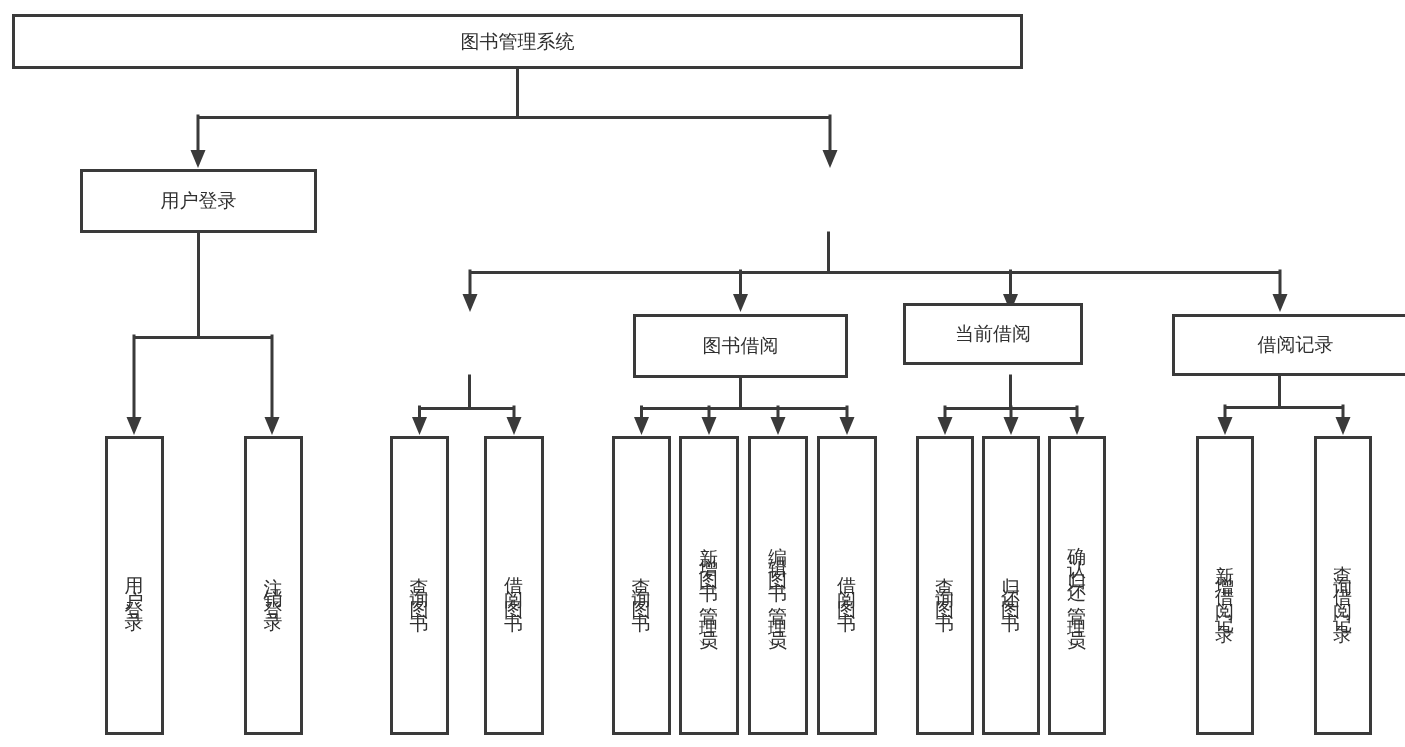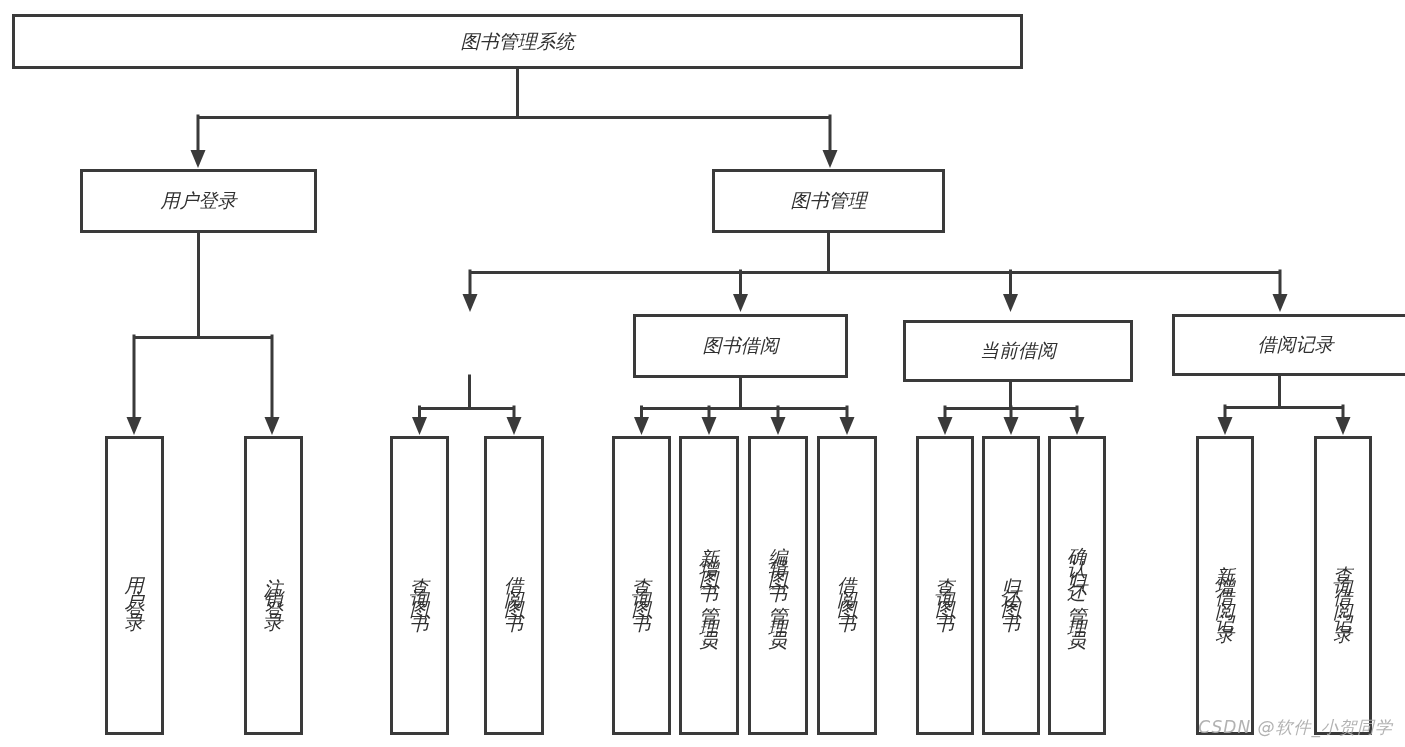--- a/index.html
+++ b/index.html
@@ -2,21 +2,20 @@
 <html><head>
 <meta charset="utf-8">
 <style>
   html,body{margin:0;padding:0;background:#ffffff;}
   .stage{
     position:relative;
     width:1405px;height:747px;
     background:#ffffff;
     font-family:"DejaVu Sans","Liberation Sans",sans-serif;
     overflow:hidden;
-    font-style:italic;
   }
   .wires{position:absolute;left:0;top:0;width:1405px;height:747px;z-index:1;}
   .node{
     position:absolute;
     box-sizing:border-box;
     background:#ffffff;
     border:3px solid #3a3a3a;
     color:#303030;
     font-size:19px;
     display:flex;
@@ -100,38 +99,36 @@
       <polygon points="1011,435 1003.5,417 1018.5,417"></polygon>
       <polygon points="1077,435 1069.5,417 1084.5,417"></polygon>
       <polygon points="1225,435 1217.5,417 1232.5,417"></polygon>
       <polygon points="1343,435 1335.5,417 1350.5,417"></polygon>
     </g>
   </svg>
 
   <div class="node" style="left:12px;top:14px;width:1011px;height:55px">图书管理系统</div>
 
   <div class="node" style="left:80px;top:169px;width:237px;height:64px">用户登录</div>
-  <div class="node" style="left:712px;top:169px;width:233px;height:64px">图书管理</div>
 
   <div class="node" style="left:633px;top:314px;width:215px;height:64px">图书借阅</div>
-  <div class="node" style="left:903px;top:320px;width:230px;height:62px">当前借阅</div>
+  <div class="node" style="left:903px;top:303px;width:180px;height:62px">当前借阅</div>
   <div class="node" style="left:1172px;top:314px;width:247px;height:62px">借阅记录</div>
 
   <div class="node v" style="left:105px;top:436px;width:59px;height:299px">用户登录</div>
   <div class="node v" style="left:244px;top:436px;width:59px;height:299px">注销登录</div>
 
   <div class="node v" style="left:390px;top:436px;width:59px;height:299px">查询图书</div>
   <div class="node v" style="left:484px;top:436px;width:60px;height:299px">借阅图书</div>
 
   <div class="node v" style="left:612px;top:436px;width:59px;height:299px">查询图书</div>
   <div class="node v" style="left:679px;top:436px;width:60px;height:299px">新增图书（管理员）</div>
   <div class="node v" style="left:748px;top:436px;width:60px;height:299px">编辑图书（管理员）</div>
   <div class="node v" style="left:817px;top:436px;width:60px;height:299px">借阅图书</div>
 
   <div class="node v" style="left:916px;top:436px;width:58px;height:299px">查询图书</div>
   <div class="node v" style="left:982px;top:436px;width:58px;height:299px">归还图书</div>
   <div class="node v" style="left:1048px;top:436px;width:58px;height:299px">确认归还（管理员）</div>
 
   <div class="node v" style="left:1196px;top:436px;width:58px;height:299px">新增借阅记录</div>
   <div class="node v" style="left:1314px;top:436px;width:58px;height:299px">查询借阅记录</div>
 
-  <div class="watermark">CSDN @软件_小贺同学</div>
 </div>
 
 </body></html>

